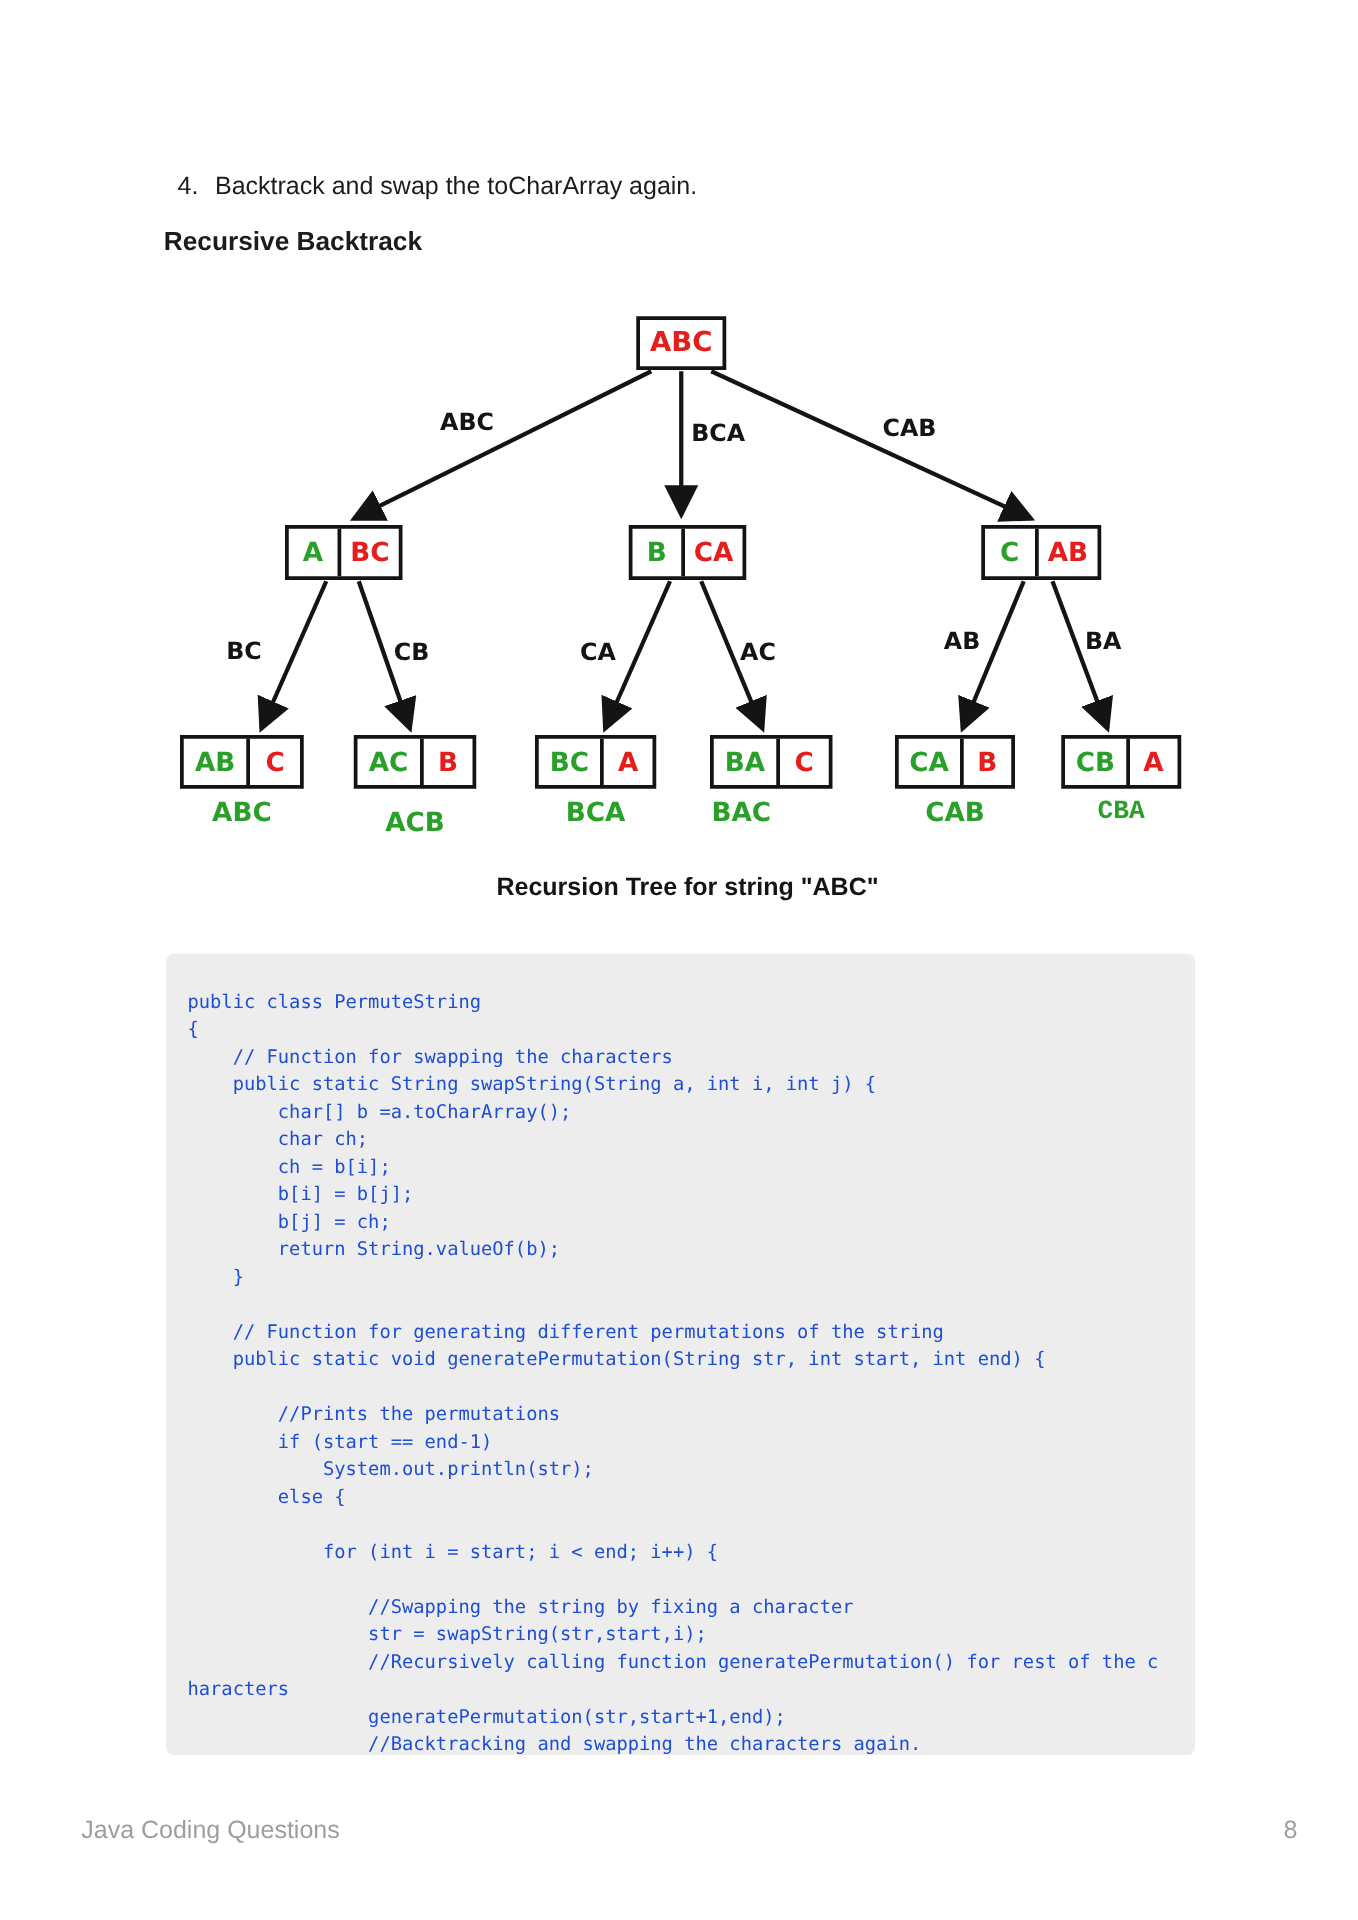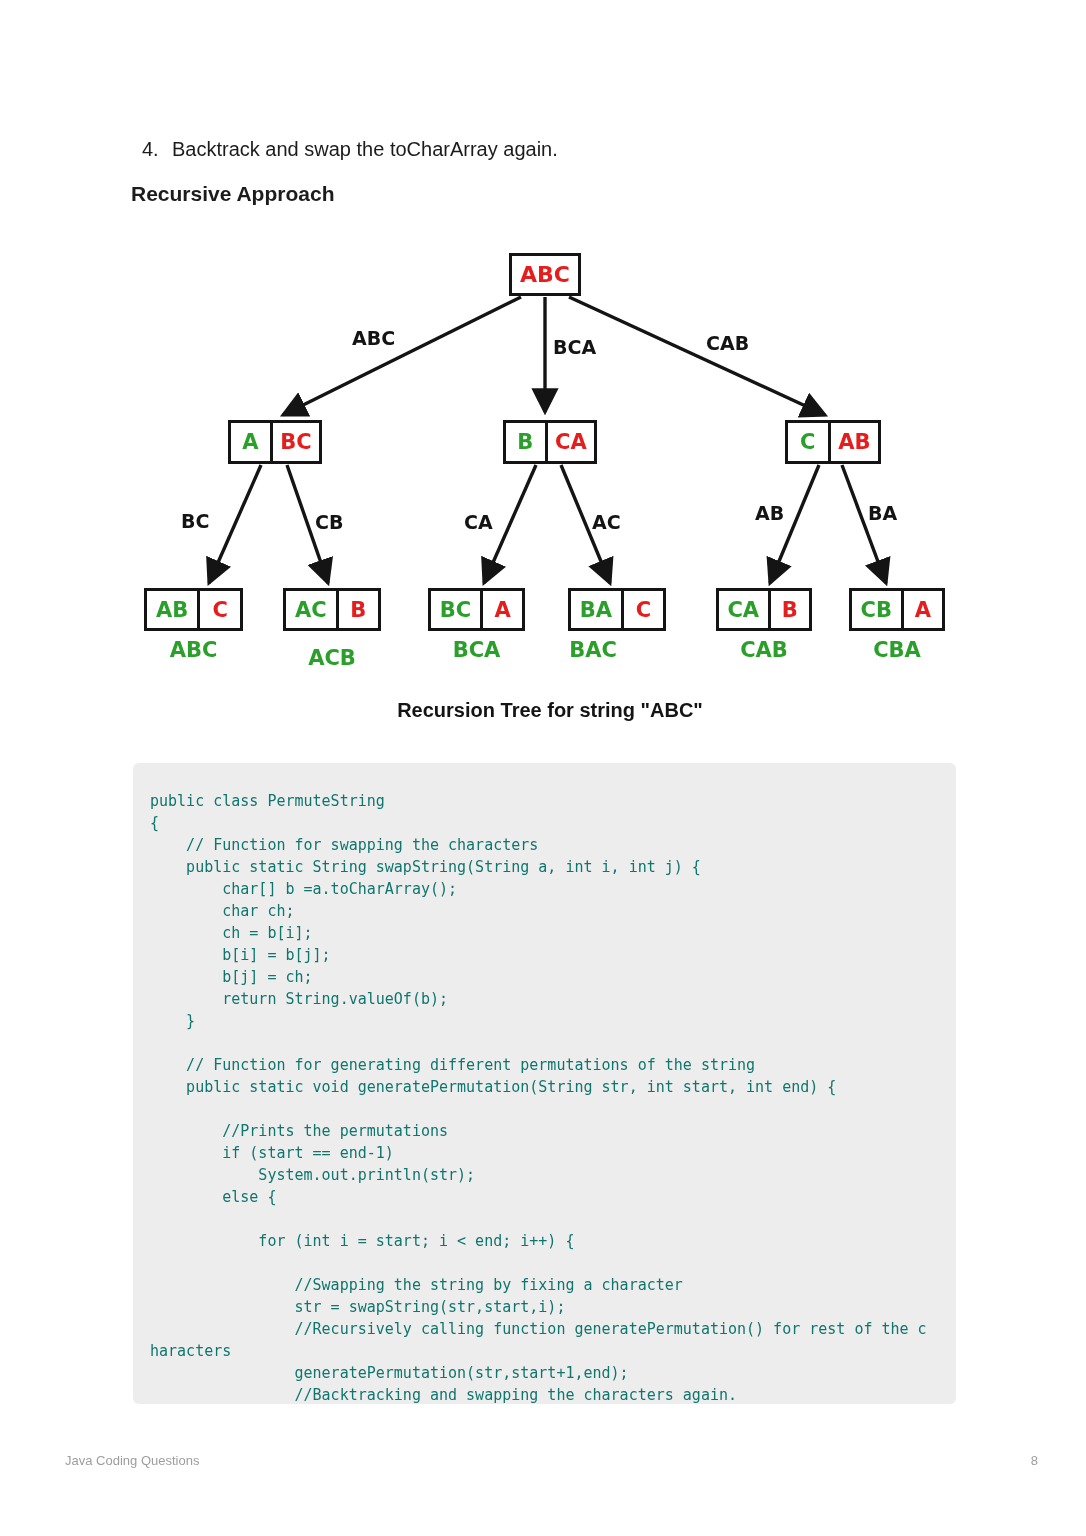--- a/index.html
+++ b/index.html
@@ -31,39 +31,39 @@
   .result-label{font-size:21px;color:var(--green);text-align:center;}
   #tree-caption{left:0;top:699px;width:1100px;text-align:center;font-size:20px;
     font-weight:bold;color:var(--line-black);font-family:"Liberation Sans",sans-serif;}
   
   #code-block{
     left:133px;top:763px;width:823px;height:641px;background:var(--code-bg);
     border-radius:6px;overflow:hidden;box-sizing:border-box;
   }
   #code-text{
     margin:0;padding:27px 0 0 17px;font-family:"DejaVu Sans Mono","Liberation Mono",monospace;
-    font-size:15px;line-height:22px;color:#0f766e;white-space:pre;
+    font-size:15px;line-height:22px;color:#1d4ed8;white-space:pre;
   }
   
-  .footer-text{font-size:13px;color:var(--footer-gray);}
+  .footer-text{font-size:20px;color:var(--footer-gray);}
   #footer-title{left:65px;top:1453px;}
   #page-number{top:1453px;right:48px;}
   svg line{stroke:var(--line-black);stroke-width:3.4;}
 </style>
 </head>
 <body>
 
 <div id="page">
 
   <div class="abs" id="list-item">
     <span class="num">4.</span>
     <span>Backtrack and swap the toCharArray again.</span>
   </div>
 
-  <div class="abs" id="section-heading">Recursive Approach</div>
+  <div class="abs" id="section-heading">Recursive Backtrack</div>
 
   <div class="abs" style="left:0;top:240px;width:920px;height:500px;">
 
     <svg class="abs" style="left:0;top:0;" width="1086" height="500" viewBox="0 0 1086 500">
       <defs>
         <marker id="ah" markerWidth="8" markerHeight="8" refX="7" refY="4" orient="auto">
           <path d="M0,0 L8,4 L0,8 Z" fill="#141414"></path>
         </marker>
       </defs>
       <line x1="521" y1="57" x2="283" y2="175" marker-end="url(#ah)"></line>
@@ -128,21 +128,21 @@
     <div class="abs node lvl3" style="left:849px;top:348px;width:96px;height:43px;">
       <span class="cell c1 fixed-txt">CB</span>
       <span class="cell c2 rest rest-txt">A</span>
     </div>
 
     <div class="abs result-label tree-font" style="left:144px;top:398px;width:99px;">ABC</div>
     <div class="abs result-label tree-font" style="left:283px;top:406px;width:98px;">ACB</div>
     <div class="abs result-label tree-font" style="left:428px;top:398px;width:97px;">BCA</div>
     <div class="abs result-label tree-font" style="left:544px;top:398px;width:98px;">BAC</div>
     <div class="abs result-label tree-font" style="left:716px;top:398px;width:96px;">CAB</div>
-    <div class="abs result-label tree-font" style="left:849px;top:398px;width:96px;">CBA</div>
+    <div class="abs result-label tree-font" style="left:849px;top:398px;width:96px;font-family:Liberation Mono, monospace;">CBA</div>
   </div>
 
   <div class="abs" id="tree-caption">Recursion Tree for string "ABC"</div>
 
   <div class="abs" id="code-block">
     <pre id="code-text">public class PermuteString
 {
     // Function for swapping the characters
     public static String swapString(String a, int i, int j) {
         char[] b =a.toCharArray();

